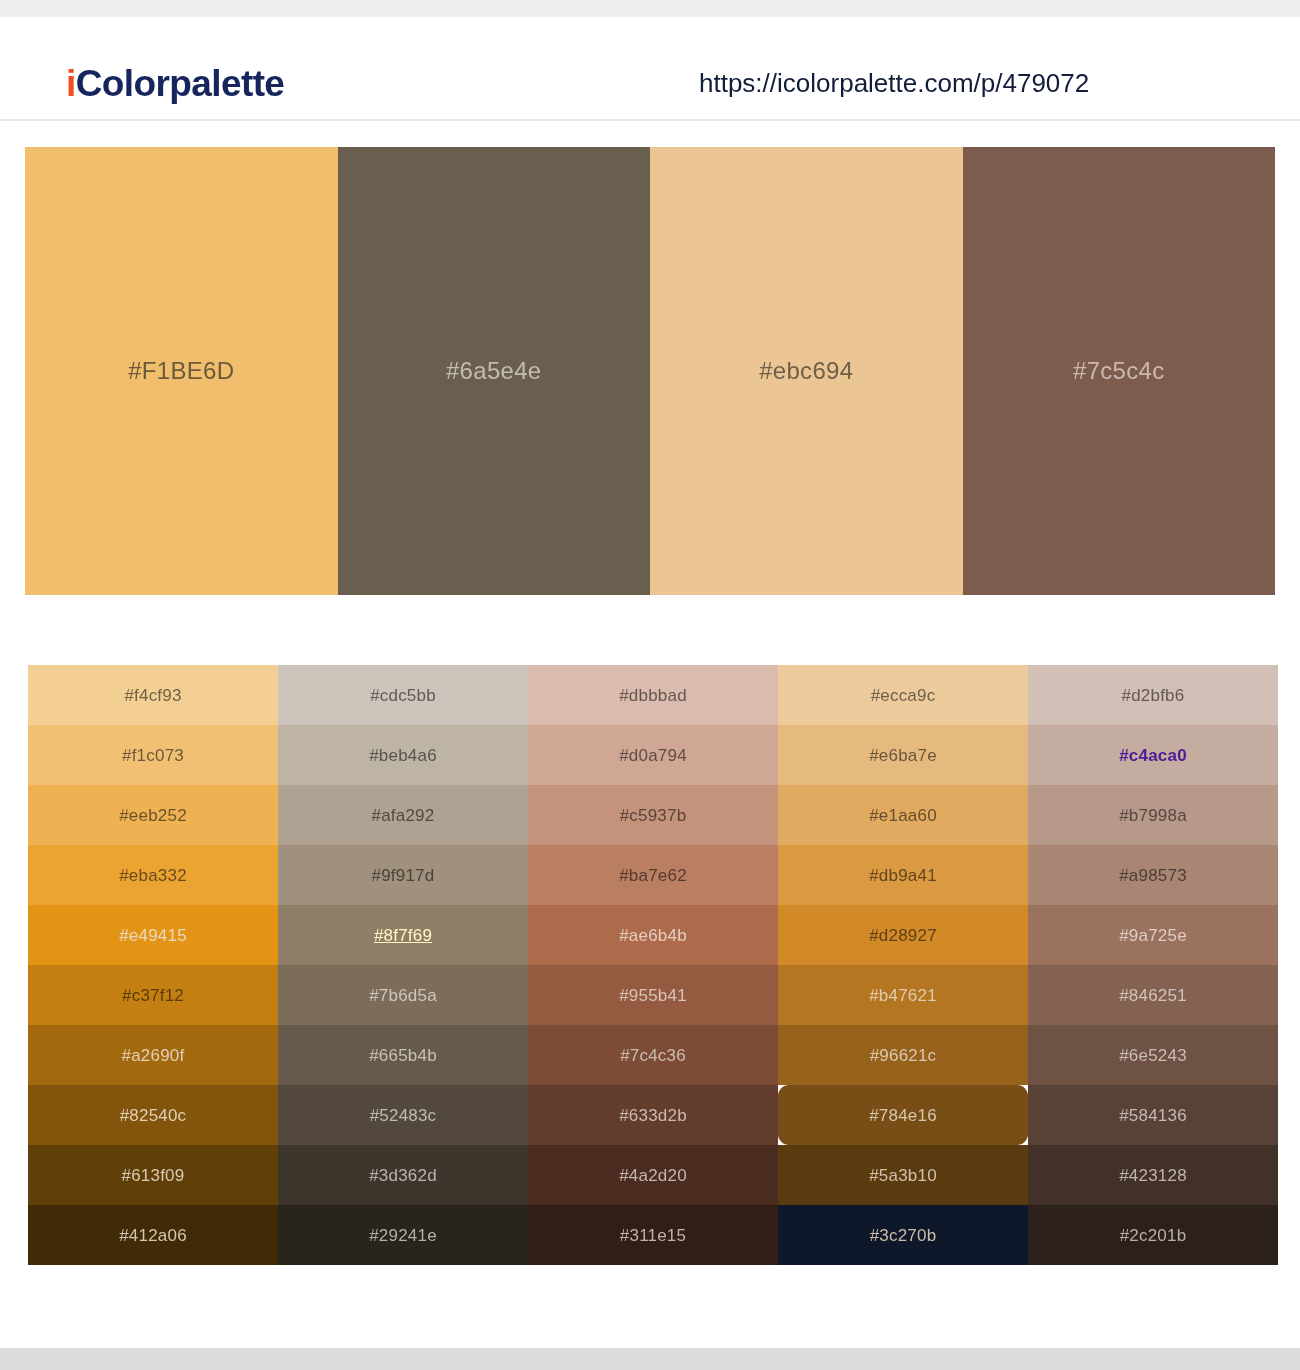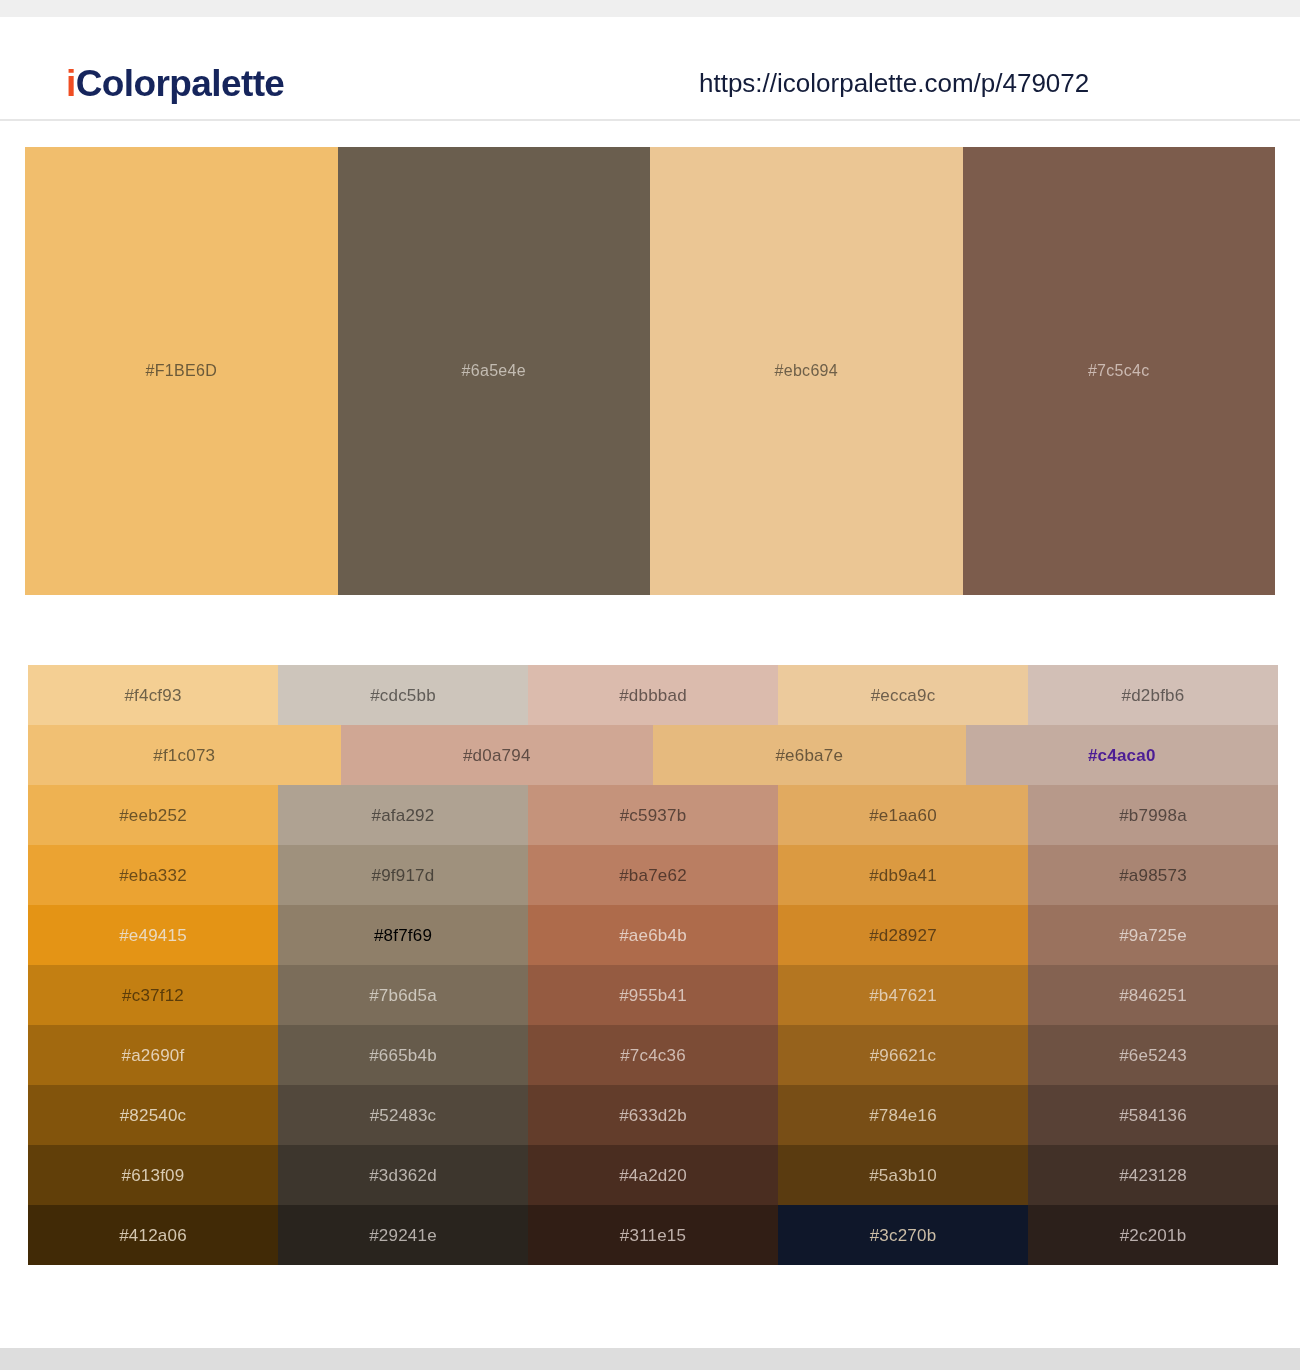--- a/index.html
+++ b/index.html
@@ -68,21 +68,21 @@
     display: flex;
   }
   .main-swatch {
     flex: 1 1 0;
     position: relative;
     display: flex;
     align-items: center;
     justify-content: center;
   }
   .main-swatch .swatch-label {
-    font-size: 16px;
+    font-size: 24px;
     letter-spacing: 0.3px;
     line-height: 1;
     white-space: nowrap;
   }
 
   
   .shades-grid {
     position: absolute;
     left: 28px;
     top: 665px;
@@ -162,20 +162,23 @@
           <span class="shade-label" style="color: rgb(110, 95, 76);">#ecca9c</span>
         </div>
         <div class="shade-cell" style="background: rgb(210, 191, 182);">
           <span class="shade-label" style="color: rgb(98, 90, 86);">#d2bfb6</span>
         </div>
       </div>
       <div class="shade-row">
         <div class="shade-cell" style="background: rgb(241, 192, 115);">
           <span class="shade-label" style="color: rgb(109, 91, 57);">#f1c073</span>
         </div>
+        <div class="shade-cell" style="background: rgb(190, 180, 166);">
+          <span class="shade-label" style="color: rgb(88, 83, 80);">#beb4a6</span>
+        </div>
         <div class="shade-cell" style="background: rgb(208, 167, 148);">
           <span class="shade-label" style="color: rgb(96, 77, 69);">#d0a794</span>
         </div>
         <div class="shade-cell" style="background: rgb(230, 186, 126);">
           <span class="shade-label" style="color: rgb(106, 87, 60);">#e6ba7e</span>
         </div>
         <div class="shade-cell" style="background: rgb(196, 172, 160);">
           <span class="shade-label" style="color: #4c1d95; font-weight: bold;">#c4aca0</span>
         </div>
       </div>
@@ -211,21 +214,21 @@
         </div>
         <div class="shade-cell" style="background: rgb(169, 133, 115);">
           <span class="shade-label" style="color: rgb(78, 62, 54);">#a98573</span>
         </div>
       </div>
       <div class="shade-row">
         <div class="shade-cell" style="background: rgb(228, 148, 21);">
           <span class="shade-label" style="color: rgb(234, 217, 192);">#e49415</span>
         </div>
         <div class="shade-cell" style="background: rgb(143, 127, 105);">
-          <span class="shade-label" style="color: #000000;">#8f7f69</span>
+          <span class="shade-label" style="color: #fef9c3; text-decoration: underline;">#8f7f69</span>
         </div>
         <div class="shade-cell" style="background: rgb(174, 107, 75);">
           <span class="shade-label" style="color: rgb(227, 205, 194);">#ae6b4b</span>
         </div>
         <div class="shade-cell" style="background: rgb(210, 137, 39);">
           <span class="shade-label" style="color: rgb(96, 64, 23);">#d28927</span>
         </div>
         <div class="shade-cell" style="background: rgb(154, 114, 94);">
           <span class="shade-label" style="color: rgb(220, 205, 198);">#9a725e</span>
         </div>
@@ -267,21 +270,21 @@
       <div class="shade-row">
         <div class="shade-cell" style="background: rgb(130, 84, 12);">
           <span class="shade-label" style="color: rgb(222, 208, 182);">#82540c</span>
         </div>
         <div class="shade-cell" style="background: rgb(82, 72, 60);">
           <span class="shade-label" style="color: rgb(192, 186, 179);">#52483c</span>
         </div>
         <div class="shade-cell" style="background: rgb(99, 61, 43);">
           <span class="shade-label" style="color: rgb(203, 185, 177);">#633d2b</span>
         </div>
-        <div class="shade-cell" style="background: rgb(120, 78, 22);">
+        <div class="shade-cell" style="background: rgb(120, 78, 22); border-radius: 11px;">
           <span class="shade-label" style="color: rgb(215, 198, 172);">#784e16</span>
         </div>
         <div class="shade-cell" style="background: rgb(88, 65, 54);">
           <span class="shade-label" style="color: rgb(197, 184, 179);">#584136</span>
         </div>
       </div>
       <div class="shade-row">
         <div class="shade-cell" style="background: rgb(97, 63, 9);">
           <span class="shade-label" style="color: rgb(217, 203, 179);">#613f09</span>
         </div>

